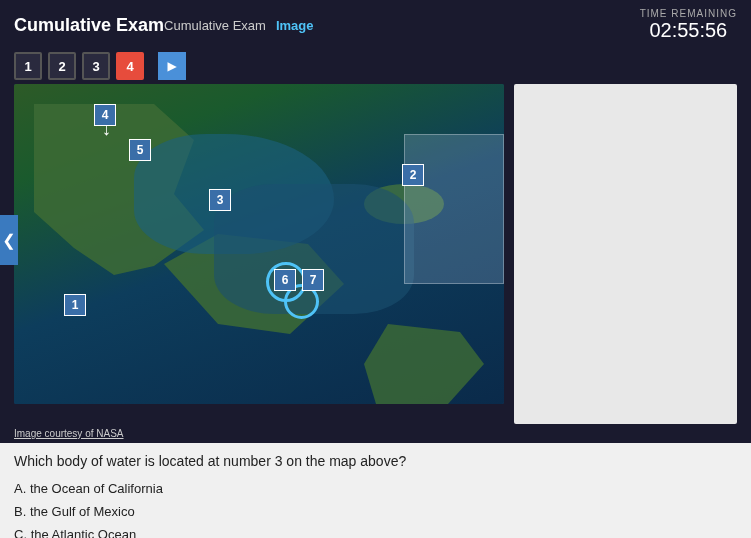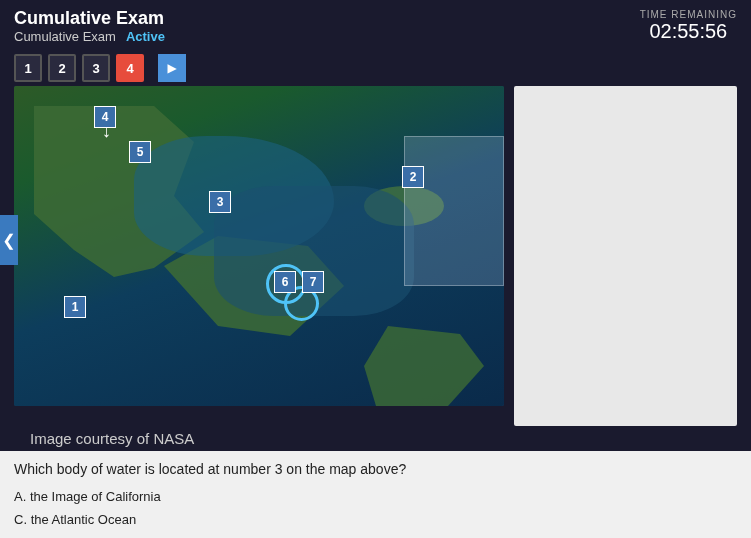--- a/index.html
+++ b/index.html
@@ -16,21 +16,21 @@
     .top-bar {
       background: #1a1a2e;
       padding: 8px 14px 6px 14px;
       display: flex;
       align-items: center;
       justify-content: space-between;
     }
 
     .title-section {
       display: flex;
-      flex-direction: column;
+      flex-direction: row;
     }
 
     .exam-title {
       color: #ffffff;
       font-size: 18px;
       font-weight: bold;
     }
 
     .subtitle-row {
       display: flex;
@@ -275,23 +275,24 @@
       flex: 1;
       background: #e8e8e8;
       min-height: 320px;
       border-radius: 2px;
       position: relative;
     }
 
     
     .image-credit {
       color: #cccccc;
-      font-size: 15px;
-      padding: 4px 30px;
+      font-size: 10px;
+      padding: 4px 14px;
       background: #1a1a2e;
+      text-decoration: underline;
     }
 
     
     .question-area {
       background: #f0f0f0;
       padding: 10px 14px;
       margin: 0;
     }
 
     .question-text {
@@ -333,21 +334,21 @@
 
 <div class="left-tab">
   <span class="left-tab-icon">❮</span>
 </div>
 
 <div class="top-bar">
   <div class="title-section">
     <span class="exam-title">Cumulative Exam</span>
     <div class="subtitle-row">
       <span class="exam-subtitle">Cumulative Exam</span>
-      <span class="active-badge">Active</span>
+      <span class="active-badge">Image</span>
     </div>
   </div>
   <div class="timer-section">
     <div class="time-label">TIME REMAINING</div>
     <div class="time-value">02:55:56</div>
   </div>
 </div>
 
 <div class="question-nav">
   <div class="q-btn">1</div>
@@ -390,18 +391,21 @@
   </div>
 
   <div class="answer-panel"></div>
 </div>
 
 <div class="image-credit">Image courtesy of NASA</div>
 
 <div class="question-area">
   <div class="question-text">Which body of water is located at number 3 on the map above?</div>
   <div class="answer-option">
-    <span>A.</span>&nbsp;<span>the Image of California</span>
+    <span>A.</span>&nbsp;<span>the Ocean of California</span>
+  </div>
+  <div class="answer-option">
+    <span>B.</span>&nbsp;<span>the Gulf of Mexico</span>
   </div>
   <div class="answer-option">
     <span>C.</span>&nbsp;<span>the Atlantic Ocean</span>
   </div>
 </div>
 
 </body></html>

